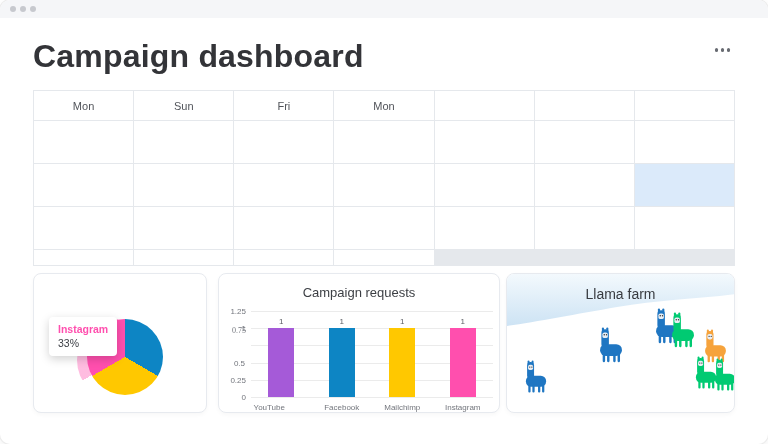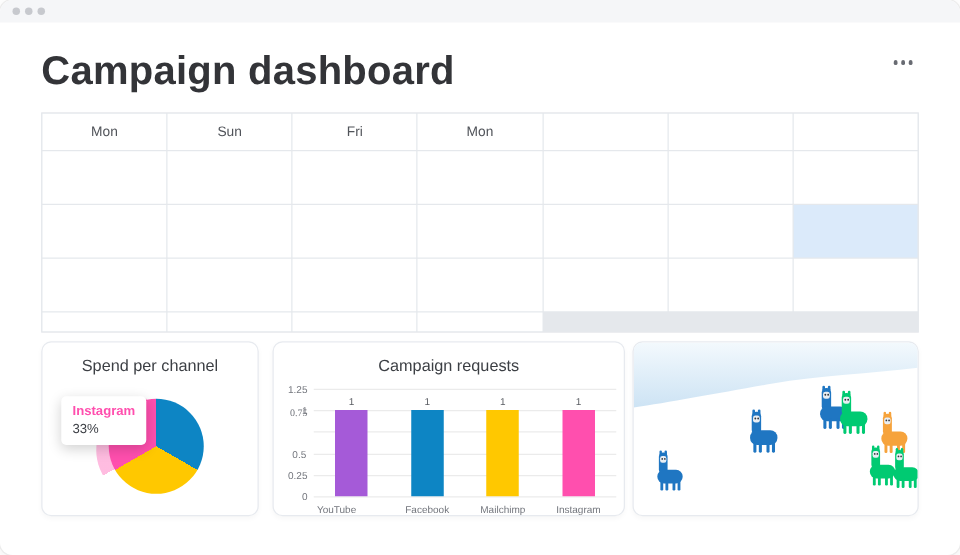--- a/index.html
+++ b/index.html
@@ -110,21 +110,20 @@
       <div class="cal-cell"></div>
       <div class="cal-cell"></div>
       <div class="cal-cell"></div>
       <div class="cal-cell"></div>
       <div class="cal-cell"></div>
       <div class="cal-cell"></div>
       <div class="cal-cell"></div>
     </div>
 
   <div class="card card-pie">
-    <div class="card-title">Spend per channel</div>
     <div class="pie-halo" id="pieHalo" style="background: conic-gradient(transparent 0deg, transparent 240.12deg, rgb(255, 79, 174) 240.12deg, rgb(255, 79, 174) 360deg, transparent 360deg, transparent 360deg); transform: translate(-4px, 1px);"></div>
     <div class="pie" id="pie" style="background: conic-gradient(rgb(13, 133, 196) 0deg, rgb(13, 133, 196) 119.88deg, rgb(255, 200, 0) 119.88deg, rgb(255, 200, 0) 240.12deg, rgb(255, 79, 174) 240.12deg, rgb(255, 79, 174) 360deg);"></div>
     <div class="pie-tooltip">
       <div class="tt-label" id="ttLabel" style="color: rgb(255, 79, 174);">Instagram</div>
       <div class="tt-value">33%</div>
     </div>
   </div>
 
   <div class="card card-bar">
     <div class="card-title">Campaign requests</div>
@@ -173,20 +172,21 @@
   <div class="card card-llama">
     <svg class="sky" viewBox="0 0 229 62" preserveAspectRatio="none">
       <defs>
         <linearGradient id="skyGrad" x1="0" y1="0" x2="0" y2="1">
           <stop offset="0" id="skyStopTop" stop-color="#f3f9fd"></stop>
           <stop offset="1" id="skyStopBottom" stop-color="#cde3f4"></stop>
         </linearGradient>
       </defs>
       <path d="M0,0 H229 V20 C190,25 150,26 110,33 C70,40 28,48 0,52 Z" fill="url(#skyGrad)"></path>
     </svg>
+    <div class="card-title">Llama farm</div>
     <div id="llamas">
         <div class="llama" style="left: 146px; top: 34px; width: 28px; height: 37px;"><svg viewBox="0 0 32 42" width="100%" height="100%">
     <rect x="5.6" y="0.5" width="2.4" height="5" rx="1.2" fill="#1f76c2"></rect>
     <rect x="10.6" y="0.5" width="2.4" height="5" rx="1.2" fill="#1f76c2"></rect>
     <rect x="5" y="2.5" width="8.6" height="21" rx="4.2" fill="#1f76c2"></rect>
     <rect x="3.5" y="19.5" width="25" height="13.5" rx="6.5" fill="#1f76c2"></rect>
     <rect x="6.5" y="30.5" width="2.8" height="9.5" rx="1.2" fill="#1f76c2"></rect>
     <rect x="11.5" y="30.5" width="2.8" height="9.5" rx="1.2" fill="#1f76c2"></rect>
     <rect x="18.5" y="30.5" width="2.8" height="9.5" rx="1.2" fill="#1f76c2"></rect>
     <rect x="23.5" y="30.5" width="2.8" height="9.5" rx="1.2" fill="#1f76c2"></rect>

